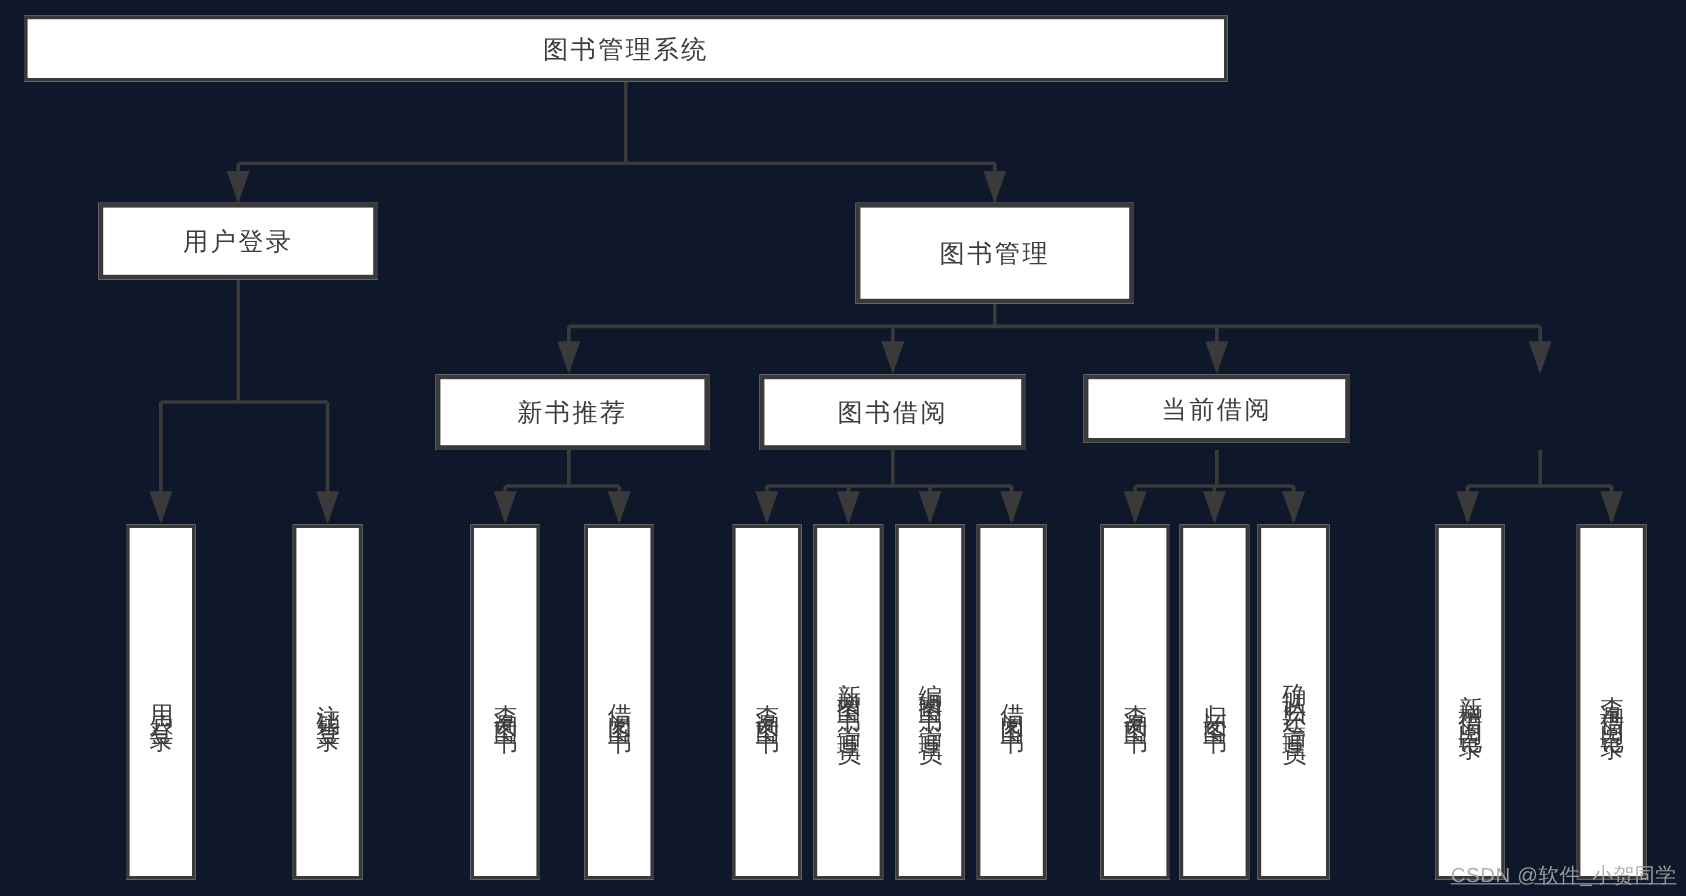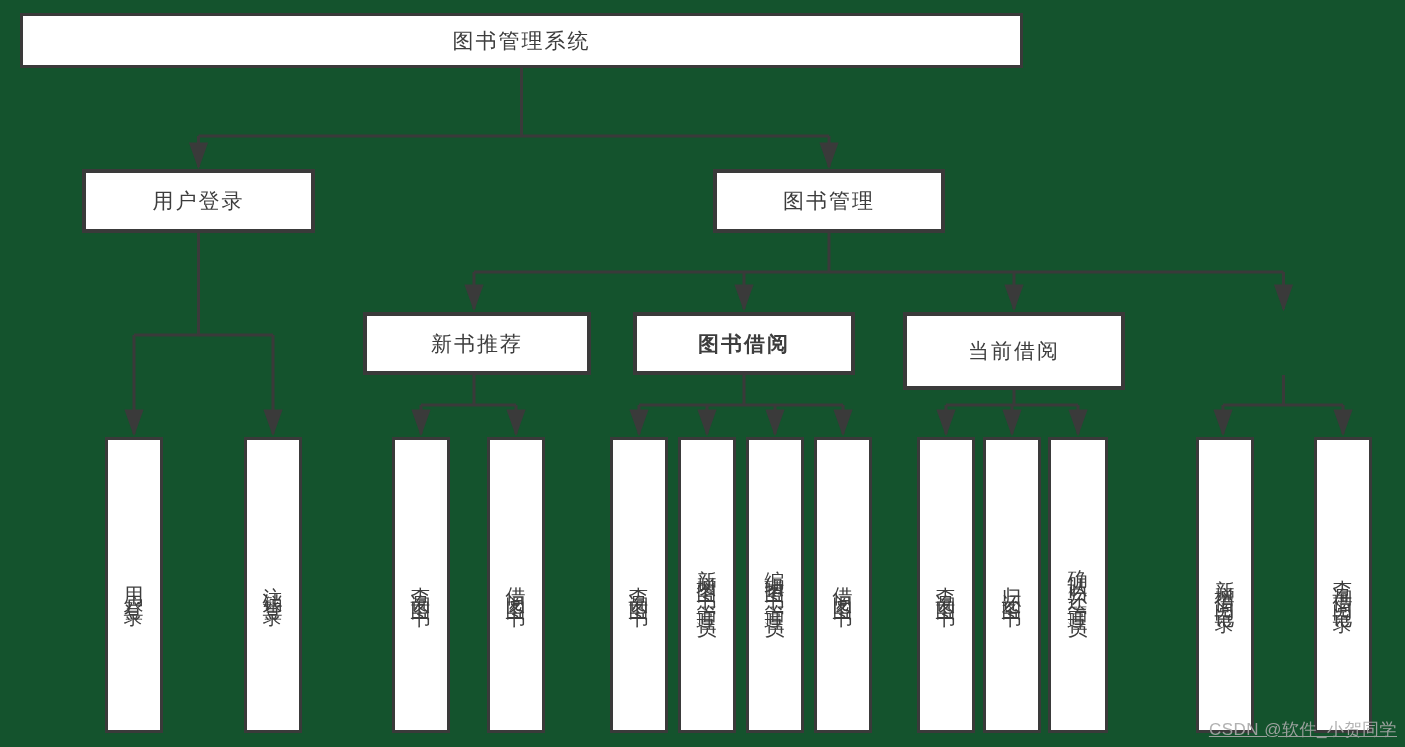--- a/index.html
+++ b/index.html
@@ -6,21 +6,21 @@
     --line: #3a3a3a;
     --text: #3d3d3d;
     --watermark: #a9a9a9;
   }
   * { box-sizing: border-box; }
   html, body { margin: 0; padding: 0; background: #ffffff; }
   #canvas {
     position: relative;
     width: 1405px;
     height: 747px;
-    background: #14532d;
+    background: #0f172a;
     font-family: "Liberation Sans", "DejaVu Sans", sans-serif;
     color: var(--text);
     overflow: hidden;
   }
   .connector-layer {
     position: absolute;
     left: 0; top: 0;
     width: 1405px; height: 747px;
   }
   .connector-layer path.cline {
@@ -125,25 +125,25 @@
       <path class="cline" d="M1283.5 375 V405"></path>
       <path class="cline" d="M1223 405 H1343"></path>
       <path class="cline" d="M1223 405 V434" marker-end="url(#arrow)"></path>
       <path class="cline" d="M1343 405 V434" marker-end="url(#arrow)"></path>
     </g>
   </svg>
 
   <div class="node lv1" style="left:20px; top:13px; width:1003px; height:55px;">图书管理系统</div>
 
   <div class="node lv2" style="left:82px; top:169px; width:233px; height:64px;">用户登录</div>
-  <div class="node lv2" style="left:713px; top:169px; width:232px; height:64px;text-align:right;">图书管理</div>
+  <div class="node lv2" style="left:713px; top:169px; width:232px; height:84px;text-align:right;">图书管理</div>
 
   <div class="node lv3" style="left:363px; top:312px; width:228px; height:63px;">新书推荐</div>
-  <div class="node lv3" style="left:633px; top:312px; width:222px; height:63px;font-weight:bold;">图书借阅</div>
-  <div class="node lv3" style="left:903px; top:312px; width:222px; height:78px;">当前借阅</div>
+  <div class="node lv3" style="left:633px; top:312px; width:222px; height:63px;">图书借阅</div>
+  <div class="node lv3" style="left:903px; top:312px; width:222px; height:57px;">当前借阅</div>
 
   <div class="node leaf" style="left:105px; top:437px; width:58px; height:296px;">
     <span class="vlabel">用户登录</span>
   </div>
   <div class="node leaf" style="left:244px; top:437px; width:58px; height:296px;">
     <span class="vlabel">注销登录</span>
   </div>
 
   <div class="node leaf" style="left:392px; top:437px; width:58px; height:296px;">
     <span class="vlabel">查询图书</span>

